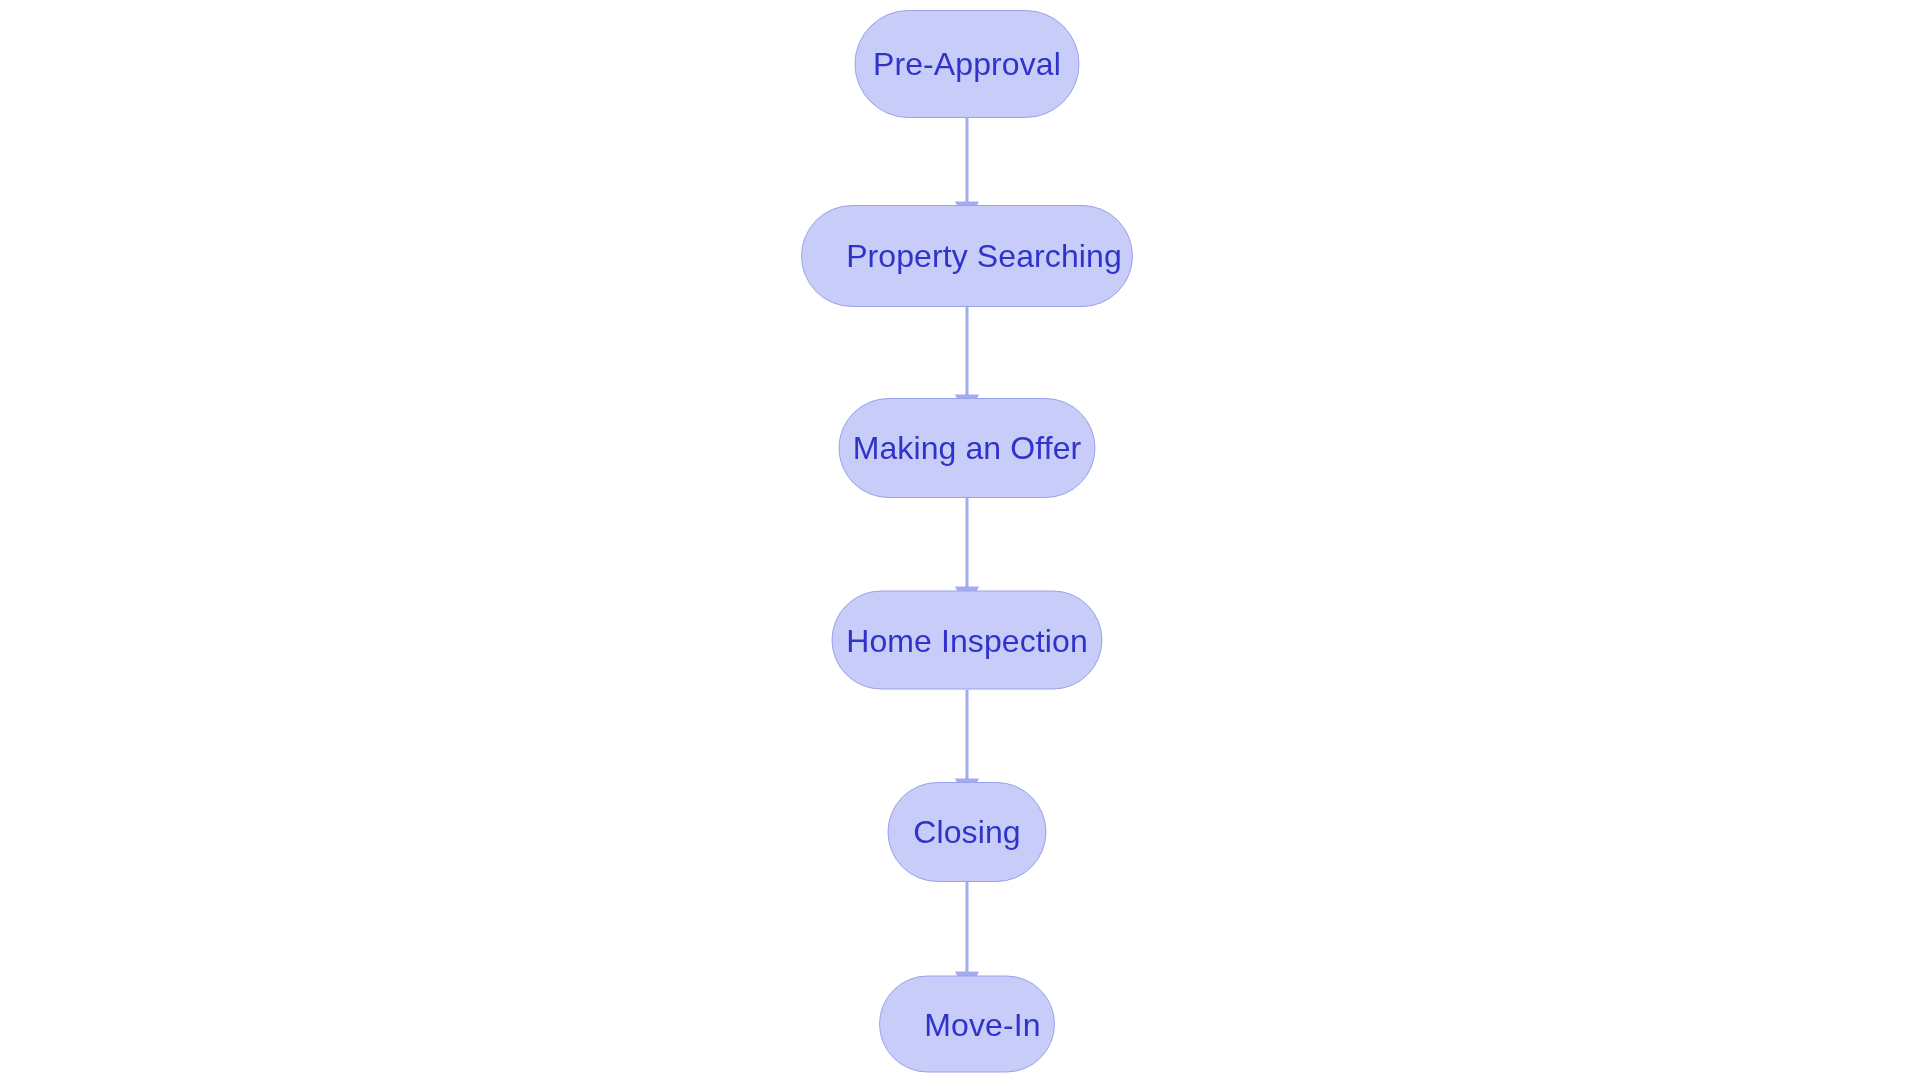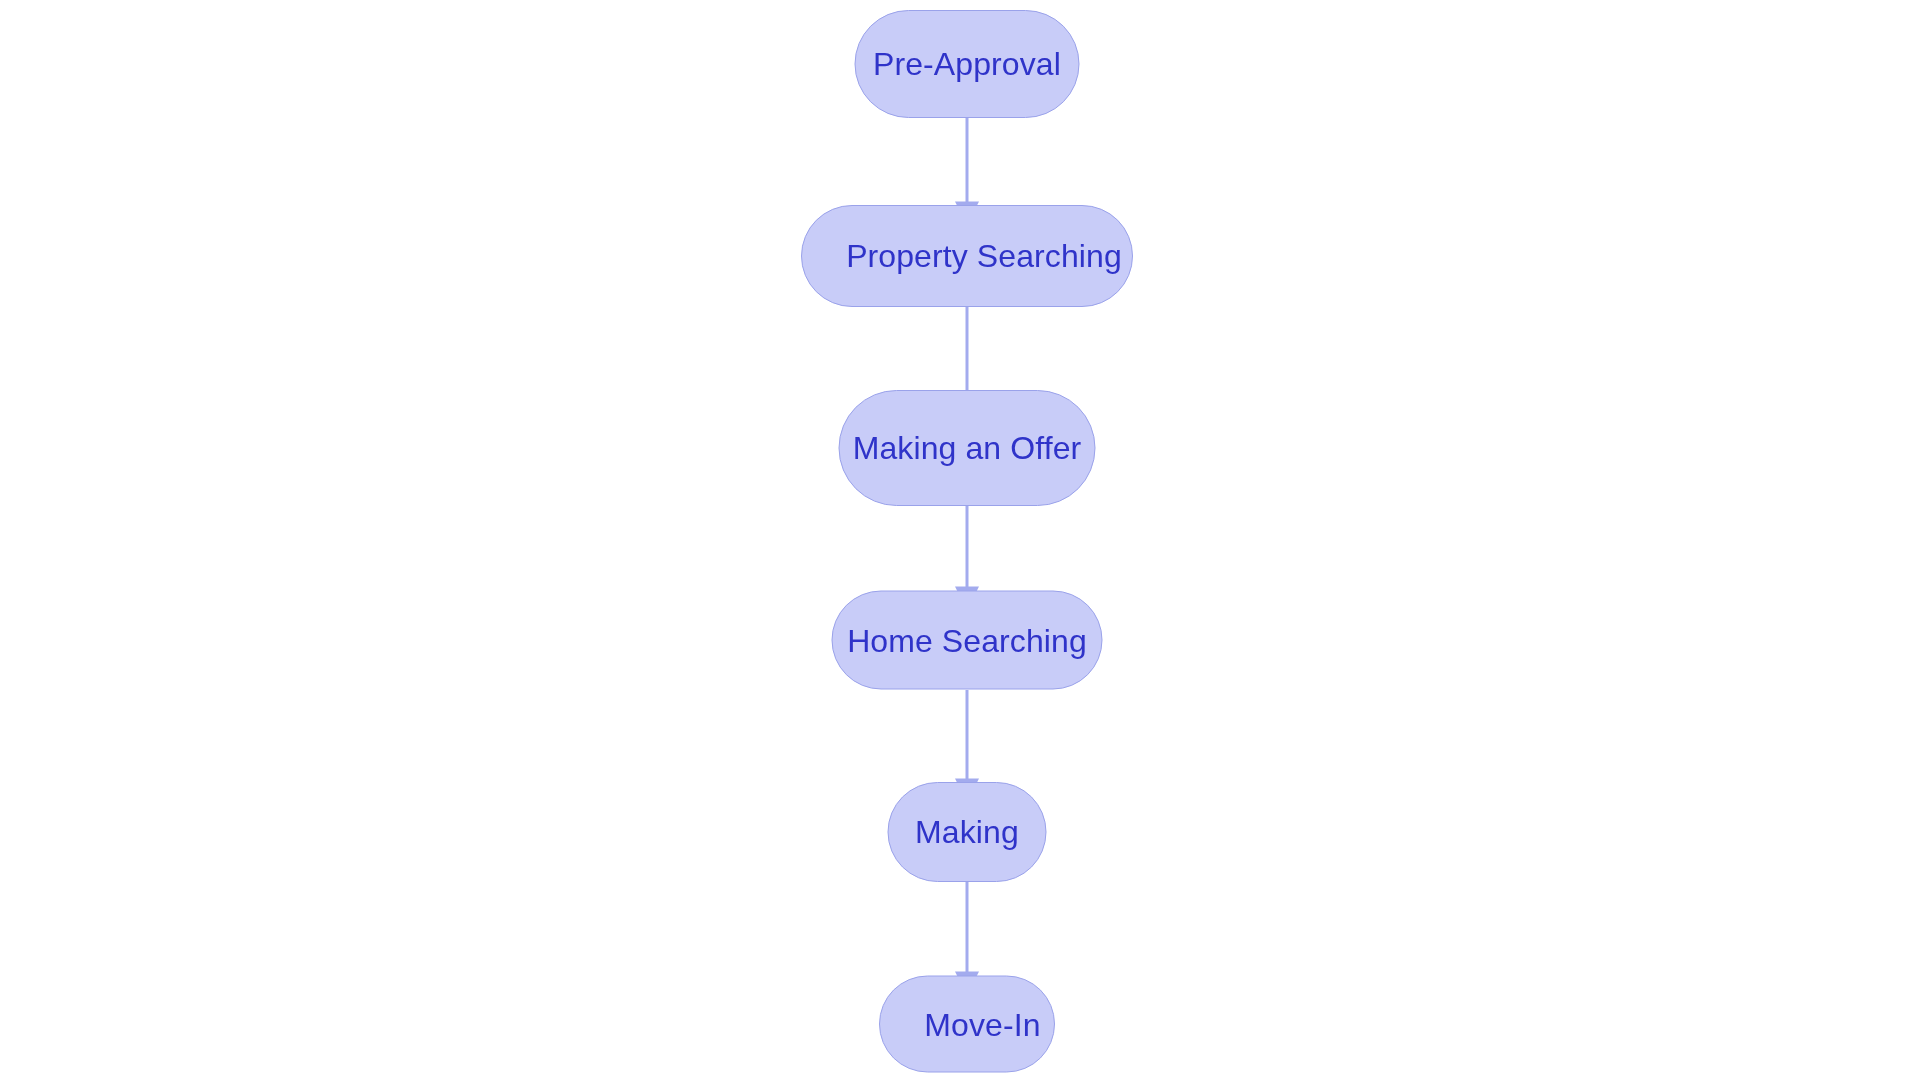--- a/index.html
+++ b/index.html
@@ -74,27 +74,27 @@
       </g>
   </svg>
 
   <div id="node-layer">
       <div class="node" style="left: 967px; top: 64px; width: 225px; height: 108px; background: rgb(200, 204, 248); border-color: rgb(154, 162, 234);">
         <span class="node-label" style="color: rgb(47, 51, 201);">Pre-Approval</span>
       </div>
       <div class="node" style="left: 967px; top: 256px; width: 332px; height: 102px; background: rgb(200, 204, 248); border-color: rgb(154, 162, 234);">
         <span class="node-label" style="color: rgb(47, 51, 201); margin-left: 34px;">Property Searching</span>
       </div>
-      <div class="node" style="left: 967px; top: 448px; width: 257px; height: 116px; background: rgb(200, 204, 248); border-color: rgb(154, 162, 234);">
+      <div class="node" style="left: 967px; top: 448px; width: 257px; height: 100px; background: rgb(200, 204, 248); border-color: rgb(154, 162, 234);">
         <span class="node-label" style="color: rgb(47, 51, 201);">Making an Offer</span>
       </div>
       <div class="node" style="left: 967px; top: 640px; width: 271px; height: 99px; background: rgb(200, 204, 248); border-color: rgb(154, 162, 234);">
-        <span class="node-label" style="color: rgb(47, 51, 201);">Home Searching</span>
+        <span class="node-label" style="color: rgb(47, 51, 201);">Home Inspection</span>
       </div>
       <div class="node" style="left: 967px; top: 832px; width: 159px; height: 100px; background: rgb(200, 204, 248); border-color: rgb(154, 162, 234);">
-        <span class="node-label" style="color: rgb(47, 51, 201);">Making</span>
+        <span class="node-label" style="color: rgb(47, 51, 201);">Closing</span>
       </div>
       <div class="node" style="left: 967px; top: 1024px; width: 176px; height: 97px; background: rgb(200, 204, 248); border-color: rgb(154, 162, 234);">
         <span class="node-label" style="color: rgb(47, 51, 201); margin-left: 31px;">Move-In</span>
       </div>
     </div>
 
 </div>
 
 </body></html>

